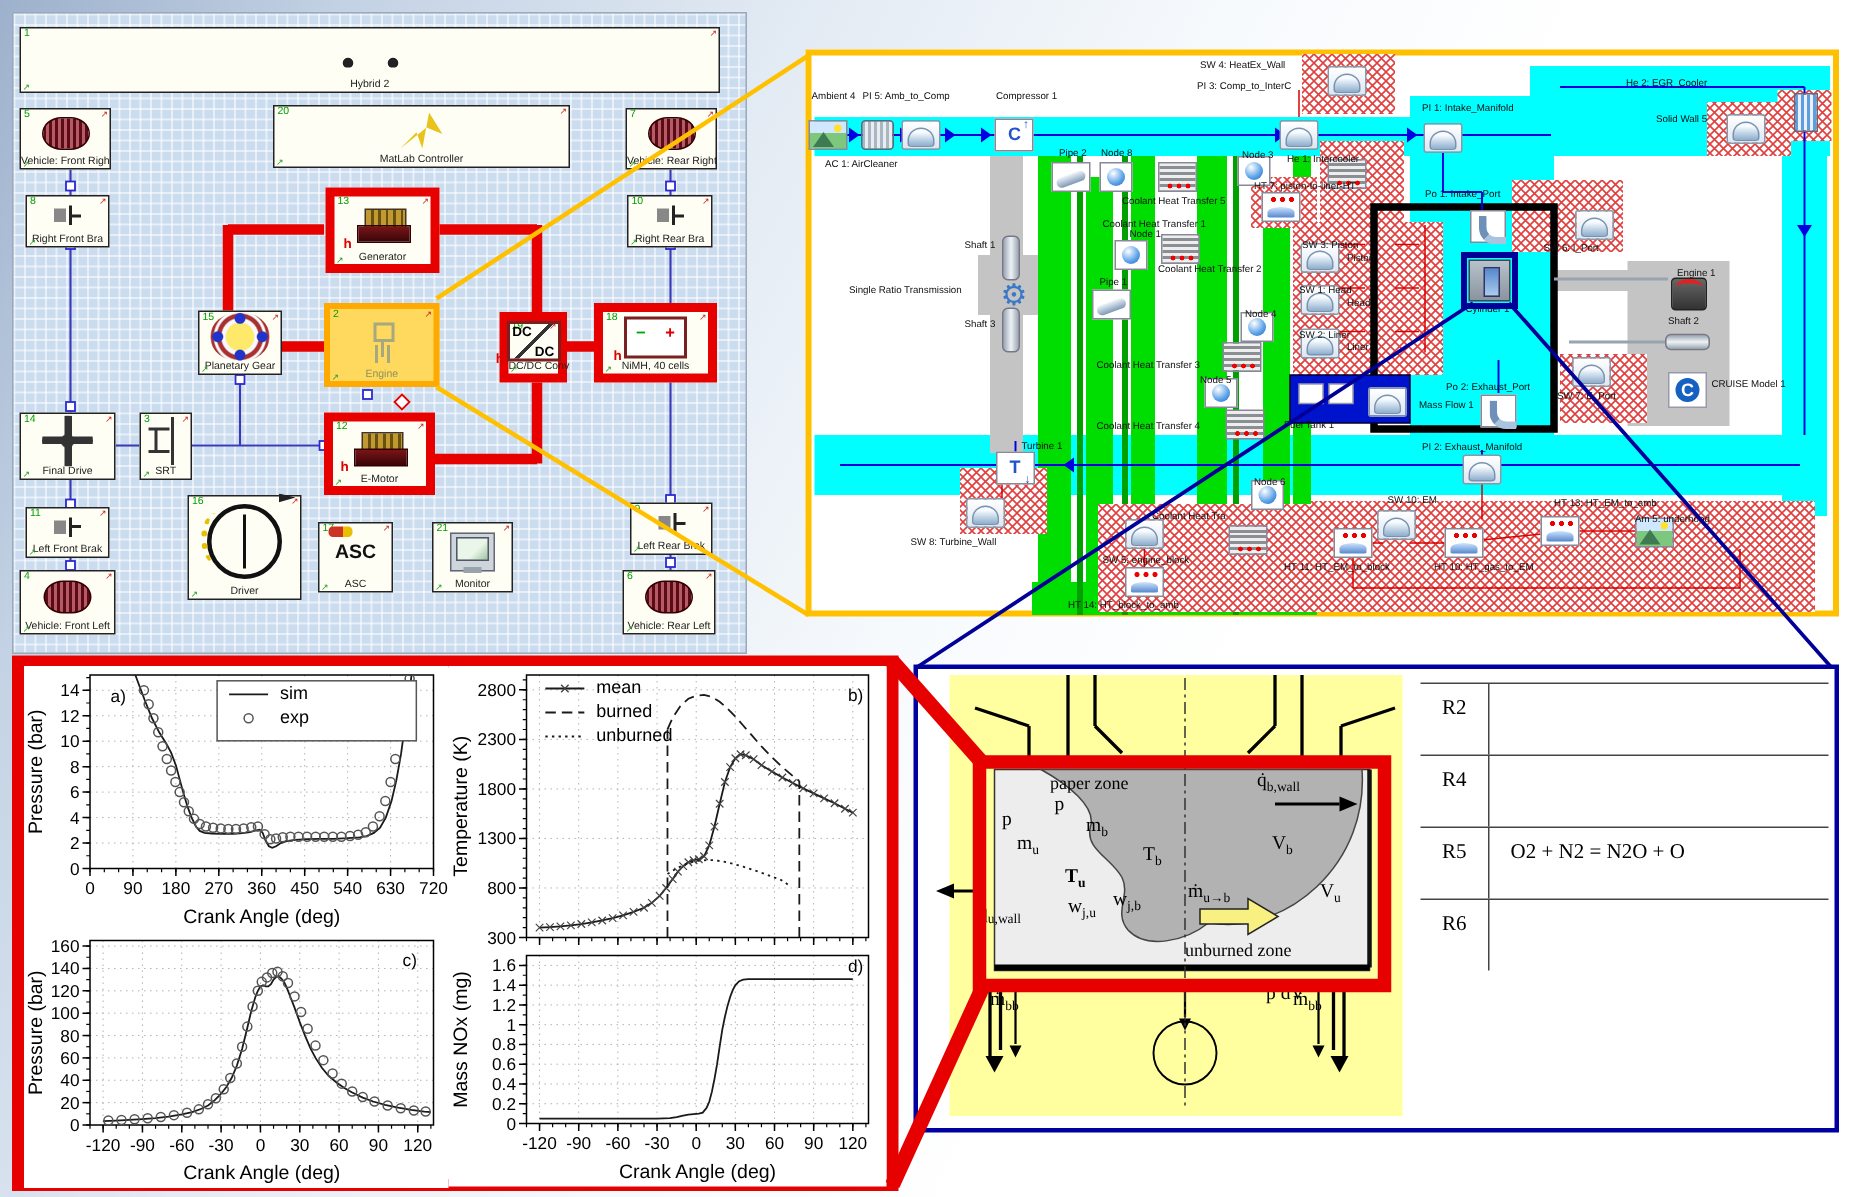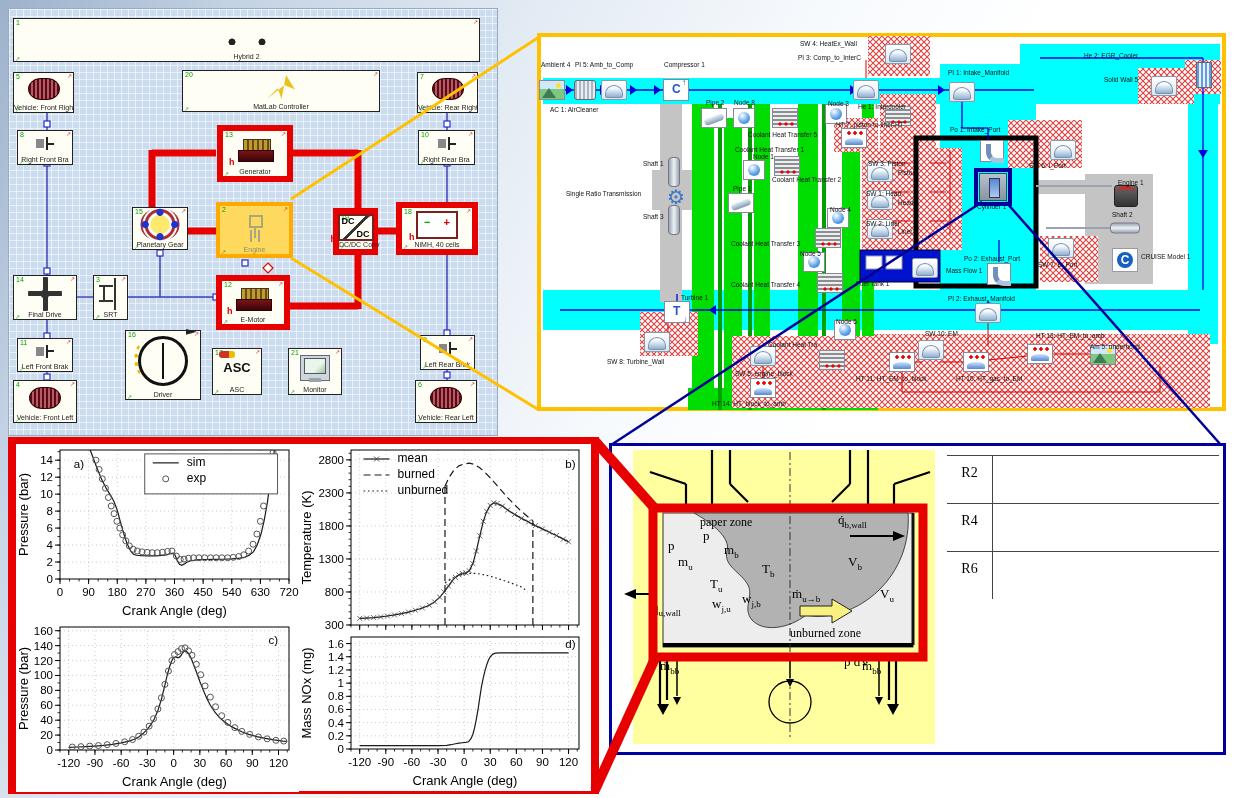--- a/index.html
+++ b/index.html
@@ -852,20 +852,24 @@
         </g>
       </svg>
     <div id="rxn">
         <div class="rxn-row">
           <div class="rxn-id">R2</div>
         </div>
         <div class="rxn-row">
           <div class="rxn-id">R4</div>
         </div>
         <div class="rxn-row">
+          <div class="rxn-id">R5</div>
+          <div class="rxn-eq">O2 + N2 = N2O + O</div>
+        </div>
+        <div class="rxn-row">
           <div class="rxn-id">R6</div>
         </div>
       </div>
   <div class="vbox" style="left: 13px; top: 18px; width: 467px; height: 44px;">
         <span class="num">1</span>
         <div class="vi vi-car"></div>
         <span class="vlabel">Hybrid 2</span>
       </div>
       <div class="vbox" style="left: 13px; top: 72px; width: 61px; height: 41px;">
         <span class="num">5</span>
@@ -1075,21 +1079,21 @@
       <div class="ic ic-heat" style="left: 976px; top: 362px;"></div>
       <div class="en-label" style="left: 956px; top: 375px;">HT 10: HT_gas_to_EM</div>
       <div class="ic ic-heat" style="left: 1040px; top: 354px;"></div>
       <div class="en-label" style="left: 1036px; top: 332px;">HT 13: HT_EM_to_amb</div>
       <div class="ic ic-amb" style="left: 1103px; top: 355px;"></div>
       <div class="en-label" style="left: 1090px; top: 343px;">Am 5: underhood</div>
       <div class="cmb" style="left: 668px; top: 538px;">p</div>
       <div class="cmb" style="left: 703px; top: 528px;">p</div>
       <div class="cmb" style="left: 678px; top: 554px;">m<sub>u</sub></div>
       <div class="cmb" style="left: 724px; top: 542px;">m<sub>b</sub></div>
-      <div class="cmb" style="left: 710px; top: 576px;">T<sub>u</sub></div>
+      <div class="cmb" style="left: 710px; top: 576px; font-weight: bold;">T<sub>u</sub></div>
       <div class="cmb" style="left: 762px; top: 561px;">T<sub>b</sub></div>
       <div class="cmb" style="left: 696px; top: 596px; margin-left: 16px;">w<sub>j,u</sub></div>
       <div class="cmb" style="left: 742px; top: 591px;">w<sub>j,b</sub></div>
       <div class="cmb" style="left: 792px; top: 586px;">ṁ<sub>u→b</sub></div>
       <div class="cmb" style="left: 848px; top: 554px;">V<sub>b</sub></div>
       <div class="cmb" style="left: 880px; top: 586px;">V<sub>u</sub></div>
       <div class="cmb" style="left: 838px; top: 512px;">q̇<sub>b,wall</sub></div>
       <div class="cmb" style="left: 652px; top: 600px;">q̇<sub>u,wall</sub></div>
       <div class="cmb" style="left: 700px; top: 515px; font-size: 12px;">paper zone</div>
       <div class="cmb" style="left: 790px; top: 626px; font-size: 12px;">unburned zone</div>

